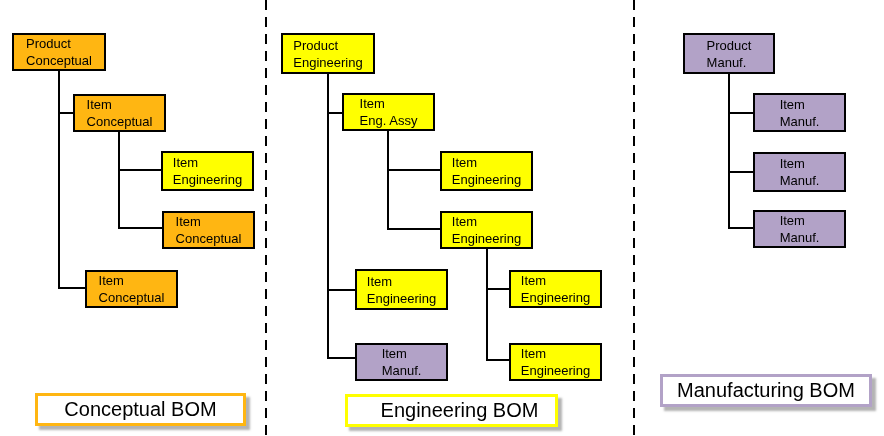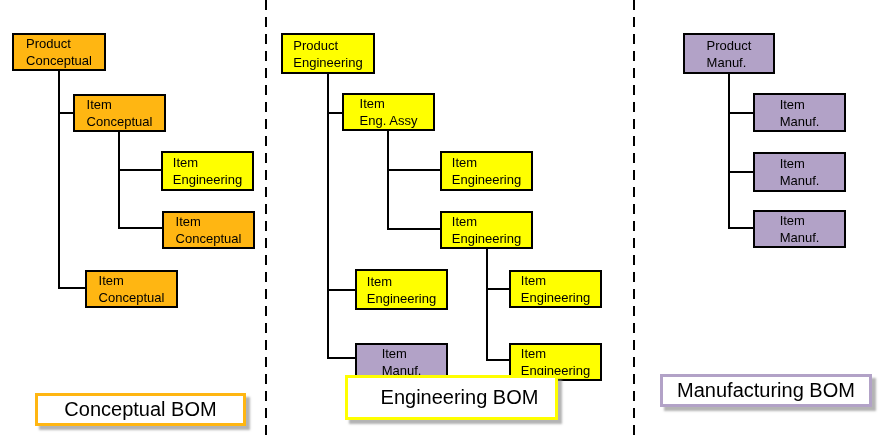--- a/index.html
+++ b/index.html
@@ -111,21 +111,21 @@
 Engineering</div>
   <div class="node fill-engineering" style="left:355px;top:269px;width:93px;height:41px;">Item
 Engineering</div>
   <div class="node fill-manufacturing" style="left:355px;top:343px;width:93px;height:38px;">Item
 Manuf.</div>
   <div class="node fill-engineering" style="left:509px;top:270px;width:93px;height:38px;">Item
 Engineering</div>
   <div class="node fill-engineering" style="left:509px;top:343px;width:93px;height:38px;">Item
 Engineering</div>
 
-  <div class="bom-label border-engineering" style="left:345px;top:375px;width:213px;height:45px;padding-left:16px;">Engineering BOM</div>
+  <div class="bom-label border-engineering" style="left:345px;top:394px;width:213px;height:33px;padding-left:16px;">Engineering BOM</div>
 
   <div class="line" style="left:728px;top:74px;width:2px;height:155px;"></div>
   <div class="line" style="left:728px;top:112px;width:26px;height:2px;"></div>
   <div class="line" style="left:728px;top:171px;width:26px;height:2px;"></div>
   <div class="line" style="left:728px;top:227px;width:26px;height:2px;"></div>
 
   <div class="node fill-manufacturing" style="left:683px;top:33px;width:92px;height:41px;">Product
 Manuf.</div>
   <div class="node fill-manufacturing" style="left:753px;top:93px;width:93px;height:39px;">Item
 Manuf.</div>

